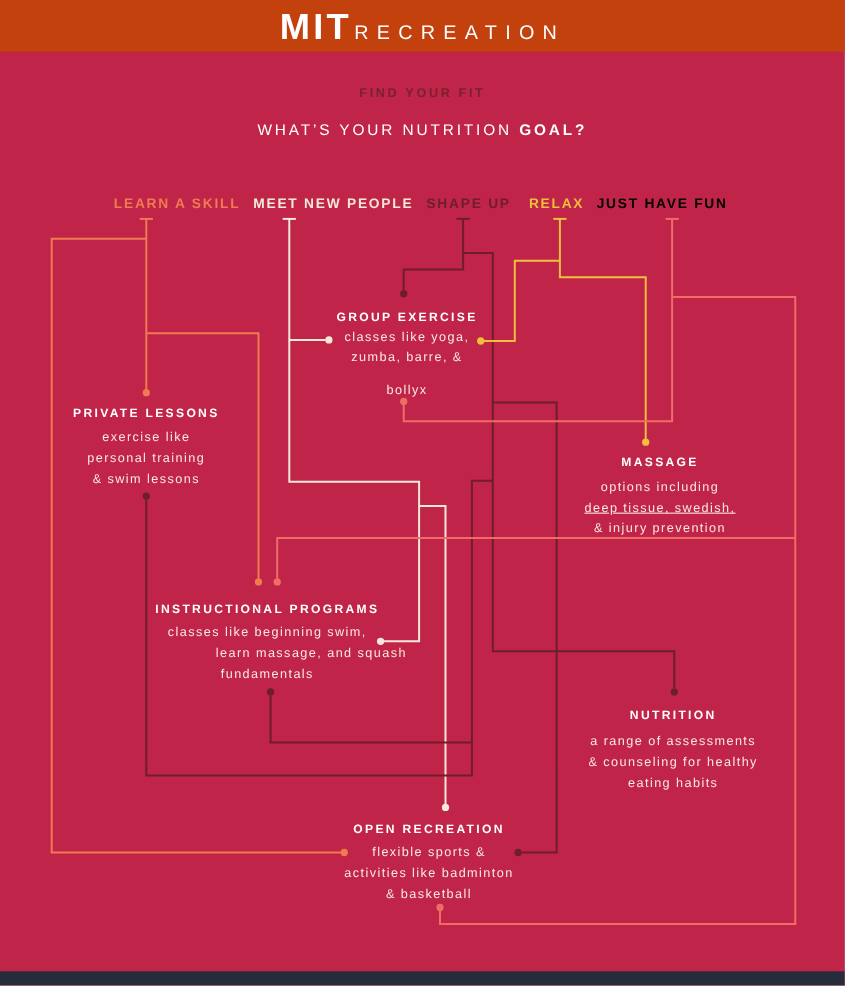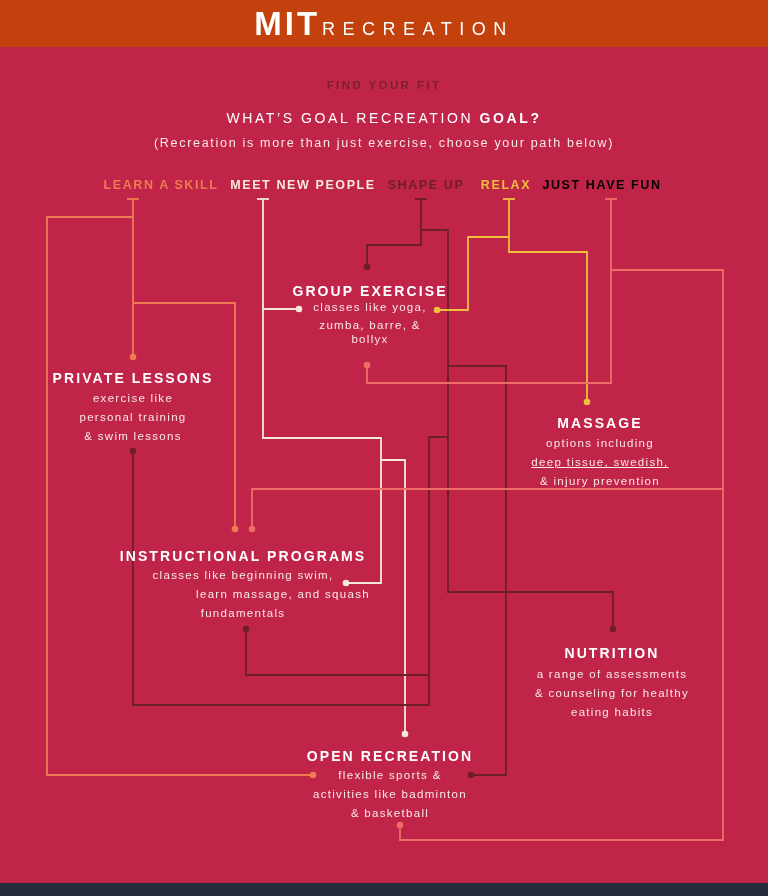--- a/index.html
+++ b/index.html
@@ -12,39 +12,38 @@
   .logo .rec{font-size:18px;font-weight:normal;letter-spacing:7.5px;line-height:1;margin-left:2px;}
   #footer{position:absolute;left:0;bottom:0;width:768px;height:13px;background:#262c3a;}
   .ctr{position:absolute;left:384px;transform:translateX(-50%);white-space:nowrap;}
   #eyebrow{top:79px;color:#7a212e;font-size:11.5px;font-weight:bold;letter-spacing:2.4px;}
   #maintitle{top:110px;color:#ffffff;font-size:14px;letter-spacing:2.6px;}
   #maintitle .b{font-weight:bold;}
   #subtitle{top:136px;color:#f8e9e1;font-size:12.5px;letter-spacing:1.7px;}
   .goal{position:absolute;top:178px;transform:translateX(-50%);white-space:nowrap;
         font-size:12.5px;font-weight:bold;letter-spacing:1.6px;z-index:3;}
   .node-title{position:absolute;transform:translateX(-50%);white-space:nowrap;color:#ffffff;
-        font-size:14px;letter-spacing:2.1px;font-weight:bold;z-index:3;}
+        font-size:11px;letter-spacing:2.1px;font-weight:bold;z-index:3;}
   .node-line{position:absolute;transform:translateX(-50%);white-space:nowrap;color:#f8e9e1;
         font-size:11.5px;letter-spacing:1.3px;z-index:3;}
   #wires{position:absolute;left:0;top:0;z-index:1;}
 </style>
 </head>
 <body>
 
 <div id="canvas">
   <div id="header">
     <div class="logo">
       <span class="mit">MIT</span>
       <span class="rec">RECREATION</span>
     </div>
   </div>
 
   <div id="eyebrow" class="ctr">FIND YOUR FIT</div>
-  <div id="maintitle" class="ctr"><span>WHAT’S GOAL RECREATION </span><span class="b">GOAL</span><span class="b">?</span></div>
-  <div id="subtitle" class="ctr">(Recreation is more than just exercise, choose your path below)</div>
+  <div id="maintitle" class="ctr"><span>WHAT’S YOUR NUTRITION </span><span class="b">GOAL</span><span class="b">?</span></div>
 
   <svg id="wires" width="768" height="896" viewBox="0 0 768 896">
       <polyline points="127,199 139,199" fill="none" stroke="#ef7b51" stroke-width="1.8"></polyline>
       <polyline points="133,199 133,354" fill="none" stroke="#ef7b51" stroke-width="1.8"></polyline>
       <polyline points="133,217 47,217 47,775 311,775" fill="none" stroke="#ef7b51" stroke-width="1.8"></polyline>
       <polyline points="133,303 235,303 235,526" fill="none" stroke="#ef7b51" stroke-width="1.8"></polyline>
       <polyline points="257,199 269,199" fill="none" stroke="#f6e9d9" stroke-width="1.8"></polyline>
       <polyline points="263,199 263,438 381,438 381,583 348,583" fill="none" stroke="#f6e9d9" stroke-width="1.8"></polyline>
       <polyline points="381,460 405,460 405,731" fill="none" stroke="#f6e9d9" stroke-width="1.8"></polyline>
       <polyline points="263,309 296,309" fill="none" stroke="#f6e9d9" stroke-width="1.8"></polyline>
@@ -83,21 +82,21 @@
       <span class="goal" style="left: 161px; color: rgb(239, 123, 81);">LEARN A SKILL</span>
       <span class="goal" style="left: 303px; color: rgb(246, 233, 217);">MEET NEW PEOPLE</span>
       <span class="goal" style="left: 426px; color: rgb(110, 30, 41);">SHAPE UP</span>
       <span class="goal" style="left: 506px; color: rgb(239, 191, 61);">RELAX</span>
       <span class="goal" style="left: 602px; color: #000000;">JUST HAVE FUN</span>
     </div>
   <div id="nodes-layer">
       <div class="node-title" style="left: 370px; top: 283px;">GROUP EXERCISE</div>
       <div class="node-line" style="left: 370px; top: 301px;">classes like yoga,</div>
       <div class="node-line" style="left: 370px; top: 319px;">zumba, barre, &amp;</div>
-      <div class="node-line" style="left: 370px; top: 333px; text-align: right;">bollyx</div>
+      <div class="node-line" style="left: 370px; top: 349px; text-align: right;">bollyx</div>
       <div class="node-title" style="left: 133px; top: 370px;">PRIVATE LESSONS</div>
       <div class="node-line" style="left: 133px; top: 392px;">exercise like</div>
       <div class="node-line" style="left: 133px; top: 411px;">personal training</div>
       <div class="node-line" style="left: 133px; top: 430px;">&amp; swim lessons</div>
       <div class="node-title" style="left: 600px; top: 415px;">MASSAGE</div>
       <div class="node-line" style="left: 600px; top: 437px;">options including</div>
       <div class="node-line" style="left: 600px; top: 456px; text-decoration: underline;">deep tissue, swedish,</div>
       <div class="node-line" style="left: 600px; top: 475px;">&amp; injury prevention</div>
       <div class="node-title" style="left: 243px; top: 548px;">INSTRUCTIONAL PROGRAMS</div>
       <div class="node-line" style="left: 243px; top: 569px;">classes like beginning swim,</div>

